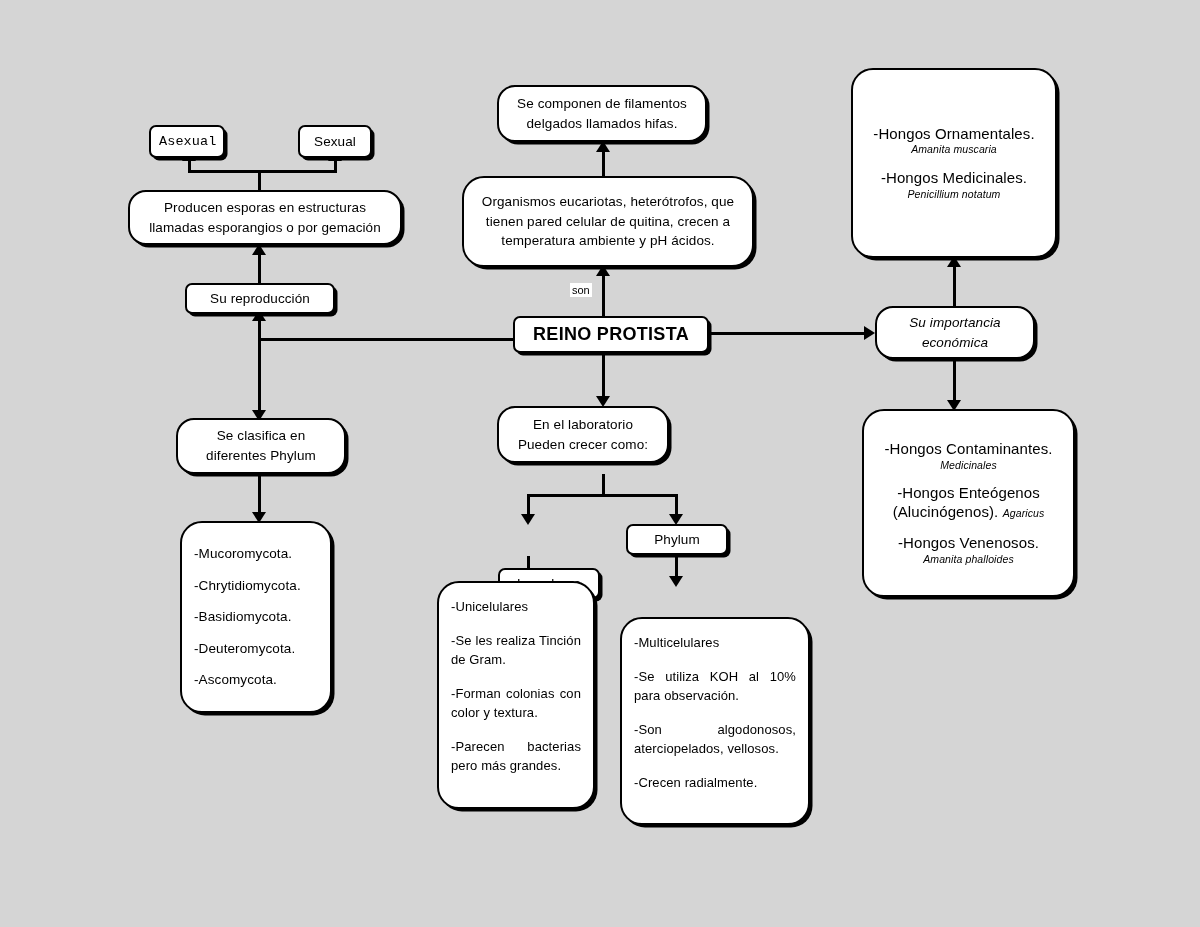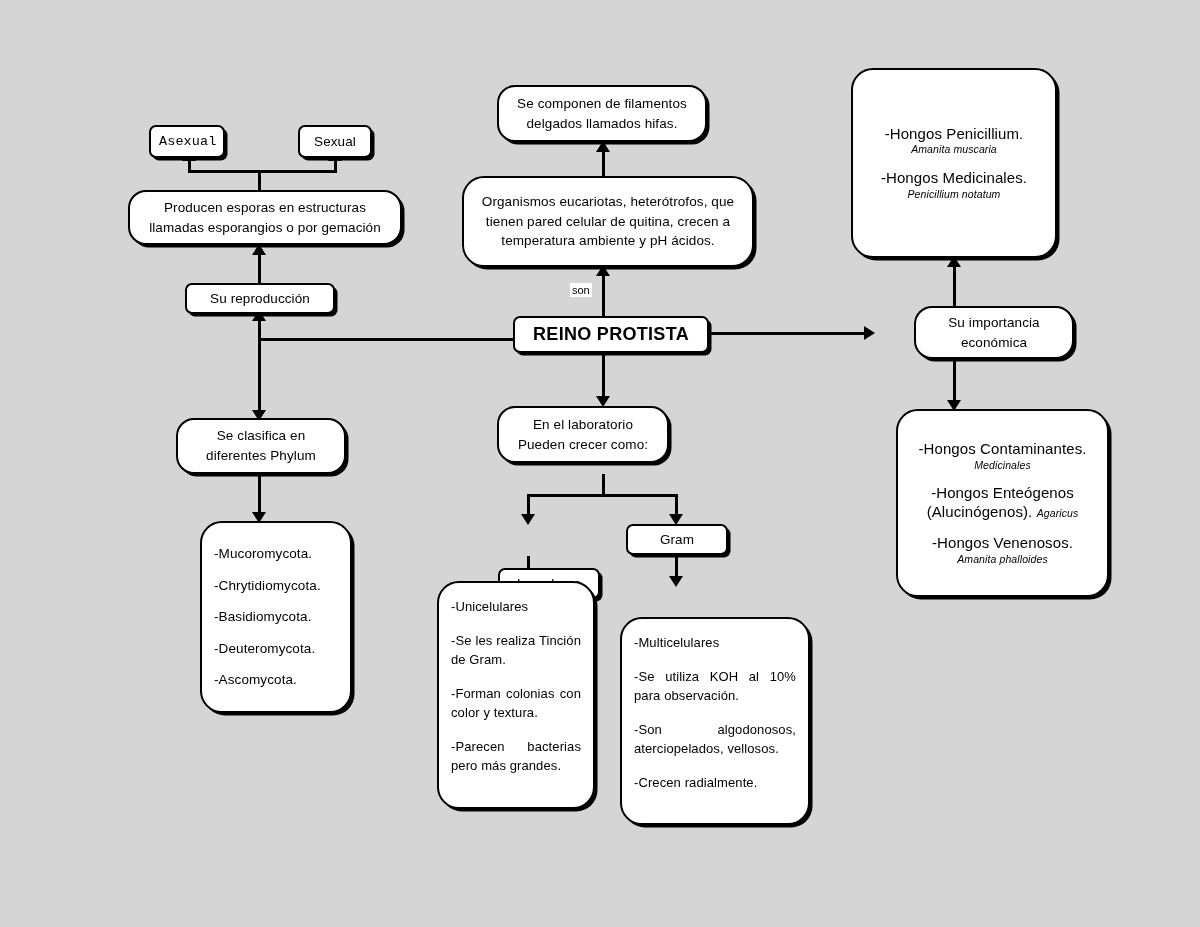--- a/index.html
+++ b/index.html
@@ -49,21 +49,20 @@
     font-weight: bold;
     font-size: 18px;
     letter-spacing: 0.3px;
   }
   .node.listbox {
     align-items: flex-start;
     text-align: left;
     justify-content: space-evenly;
     padding: 10px 12px;
     font-size: 13.5px;
-    margin-left: 20px;
   }
   .node.listbox .ln { padding: 1px 0; }
 
   .node.justified {
     align-items: flex-start;
     text-align: justify;
     justify-content: flex-start;
     padding: 14px 12px 10px 12px;
     font-size: 13px;
   }
@@ -231,54 +230,54 @@
   <div class="node rnd-lg" style="left:497px; top:406px; width:172px; height:57px;">
     <span class="ln">En el laboratorio</span>
     <span class="ln">Pueden crecer como:</span>
   </div>
 
   <div class="node rnd-sm" style="left:498px; top:524px; width:102px; height:31px;margin-top:44px;">
     <span class="ln">Levaduras</span>
   </div>
 
   <div class="node rnd-sm" style="left:626px; top:524px; width:102px; height:31px;">
-    <span class="ln">Gram</span>
+    <span class="ln">Phylum</span>
   </div>
 
   <div class="node justified rnd-xl" style="left:437px; top:581px; width:158px; height:228px;">
     <p>-Unicelulares</p>
     <p>-Se les realiza Tinción de Gram.</p>
     <p>-Forman colonias con color y textura.</p>
     <p>-Parecen bacterias pero más grandes.</p>
   </div>
 
   <div class="node justified rnd-xl" style="left:620px; top:581px; width:190px; height:208px;margin-top:36px;">
     <p>-Multicelulares</p>
     <p>-Se utiliza KOH al 10% para observación.</p>
     <p>-Son algodonosos, aterciopelados, vellosos.</p>
     <p>-Crecen radialmente.</p>
   </div>
 
   <div class="node fungi rnd-xl" style="left:851px; top:68px; width:206px; height:190px;">
     <span class="grp">
-      <span class="hd">-Hongos Penicillium.</span>
+      <span class="hd">-Hongos Ornamentales.</span>
       <span class="sci">Amanita muscaria</span>
     </span>
     <span class="grp">
       <span class="hd">-Hongos Medicinales.</span>
       <span class="sci">Penicillium notatum</span>
     </span>
   </div>
 
-  <div class="node rnd-lg" style="left:914px; top:306px; width:160px; height:53px;">
+  <div class="node rnd-lg" style="left:875px; top:306px; width:160px; height:53px;font-style:italic;">
     <span class="ln">Su importancia</span>
     <span class="ln">económica</span>
   </div>
 
-  <div class="node fungi rnd-xl" style="left:896px; top:409px; width:213px; height:188px;">
+  <div class="node fungi rnd-xl" style="left:862px; top:409px; width:213px; height:188px;">
     <span class="grp">
       <span class="hd">-Hongos Contaminantes.</span>
       <span class="sci">Medicinales</span>
     </span>
     <span class="grp">
       <span class="hd">-Hongos Enteógenos</span>
       <span class="hd"><span>(Alucinógenos).</span> <span class="inlinesci">Agaricus</span></span>
     </span>
     <span class="grp">
       <span class="hd">-Hongos Venenosos.</span>

